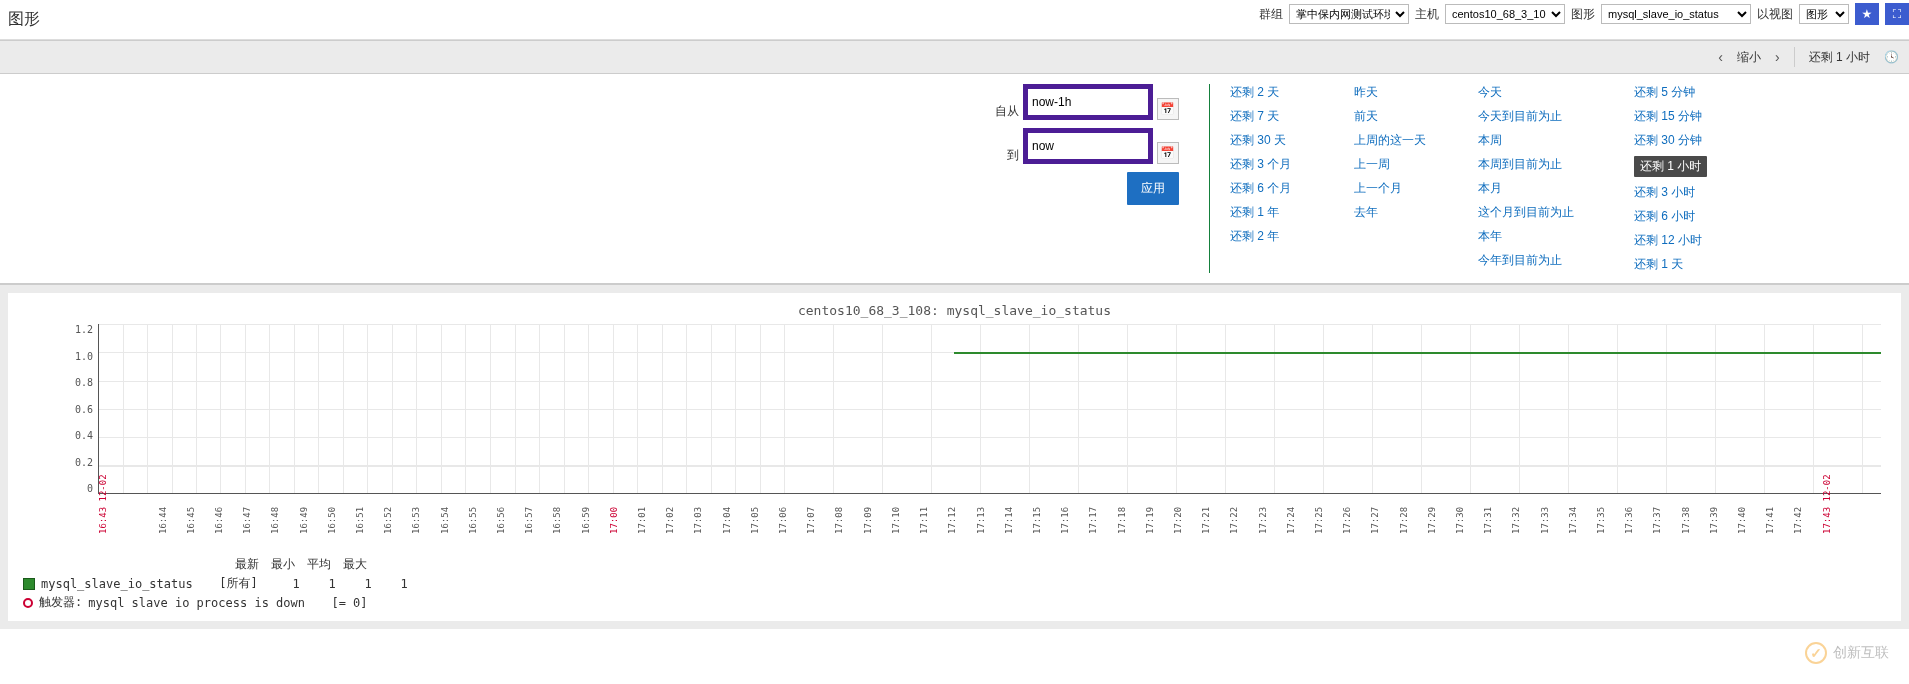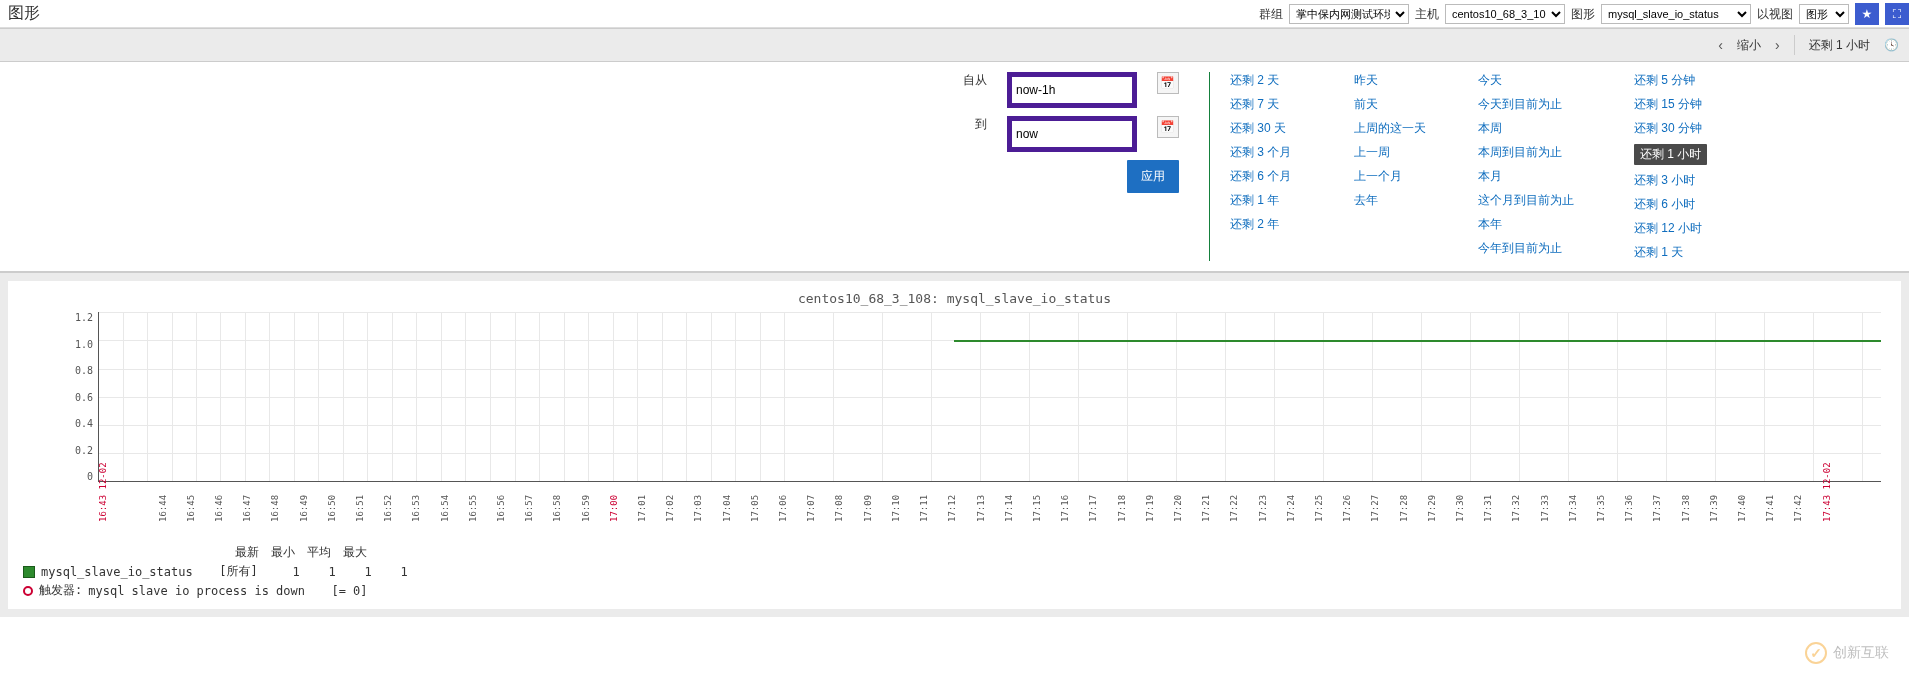--- a/index.html
+++ b/index.html
@@ -1,19 +1,19 @@
 <!DOCTYPE html>
 <html><head>
 <meta charset="utf-8">
 <style>
 * { margin: 0; padding: 0; box-sizing: border-box; }
 body { font-family: Arial, sans-serif; font-size: 12px; background: #fff; color: #333; width: 1909px; }
 
 
-.top-header { display: flex; align-items: center; height: 28px; background: #fff; border-bottom: 1px solid #ddd; padding: 0 8px; position: relative; }
+.top-header { display: flex; align-items: center; height: 40px; background: #fff; border-bottom: 1px solid #ddd; padding: 0 8px; position: relative; }
 .page-title { font-size: 16px; color: #333; }
 .top-right { position: absolute; right: 0; top: 0; display: flex; align-items: center; gap: 6px; height: 28px; }
 .top-right .lbl { color: #333; font-size: 12px; }
 .top-right select { height: 20px; font-size: 11px; border: 1px solid #bbb; background: #fff; padding: 0 2px; }
 .top-right select.sel-group { width: 120px; }
 .top-right select.sel-host { width: 120px; }
 .top-right select.sel-graph { width: 150px; }
 .top-right select.sel-view { width: 50px; }
 .icon-btn { width: 24px; height: 22px; display: inline-flex; align-items: center; justify-content: center; color: #fff; }
 .icon-btn.fav { background: #3c5ccf; }
@@ -23,21 +23,21 @@
 .nav-row { display: flex; justify-content: flex-end; align-items: center; height: 34px; background: #ebebeb; border-top: 1px solid #ccc; border-bottom: 1px solid #ccc; padding: 0 10px; gap: 14px; }
 .nav-row .arrow { color: #555; cursor: pointer; font-size: 14px; }
 .nav-row .zoom { color: #333; cursor: pointer; }
 .nav-row .sep { width: 1px; height: 20px; background: #ccc; }
 .nav-row .time-label { color: #333; }
 .nav-row .clock-icon { color: #555; }
 
 
 .filter-panel { display: flex; background: #fff; border-bottom: 2px solid #ccc; padding: 10px 0 10px 0; }
 .filter-left { flex: 1; display: flex; flex-direction: column; align-items: flex-end; gap: 8px; padding-right: 30px; }
-.filter-row { display: flex; align-items: flex-start; gap: 20px; }
+.filter-row { display: flex; align-items: flex-end; gap: 4px; }
 .filter-row label { color: #333; }
 .filter-row input { width: 130px; height: 36px; border: 5px solid #4c1d95; padding: 0 4px; font-size: 12px; }
 .cal-btn { width: 22px; height: 22px; border: 1px solid #bbb; background: #f5f5f5; display: inline-flex; align-items: center; justify-content: center; cursor: pointer; color: #666; }
 .apply-btn { background: #1e6fc2; color: #fff; border: none; padding: 8px 14px; cursor: pointer; font-size: 12px; align-self: flex-end; border-radius: 1px; }
 
 .filter-right { width: 700px; display: flex; gap: 16px; padding: 0 20px; border-left: 1px solid #15803d; }
 .preset-col { display: flex; flex-direction: column; gap: 7px; width: 108px; }
 .preset-col.w2 { width: 140px; }
 .preset-link { color: #0f6dbe; cursor: pointer; font-size: 12px; }
 .preset-link.active { background: #4a4a4a; color: #fff; padding: 2px 6px; display: inline-block; width: fit-content; border-radius: 1px; }

